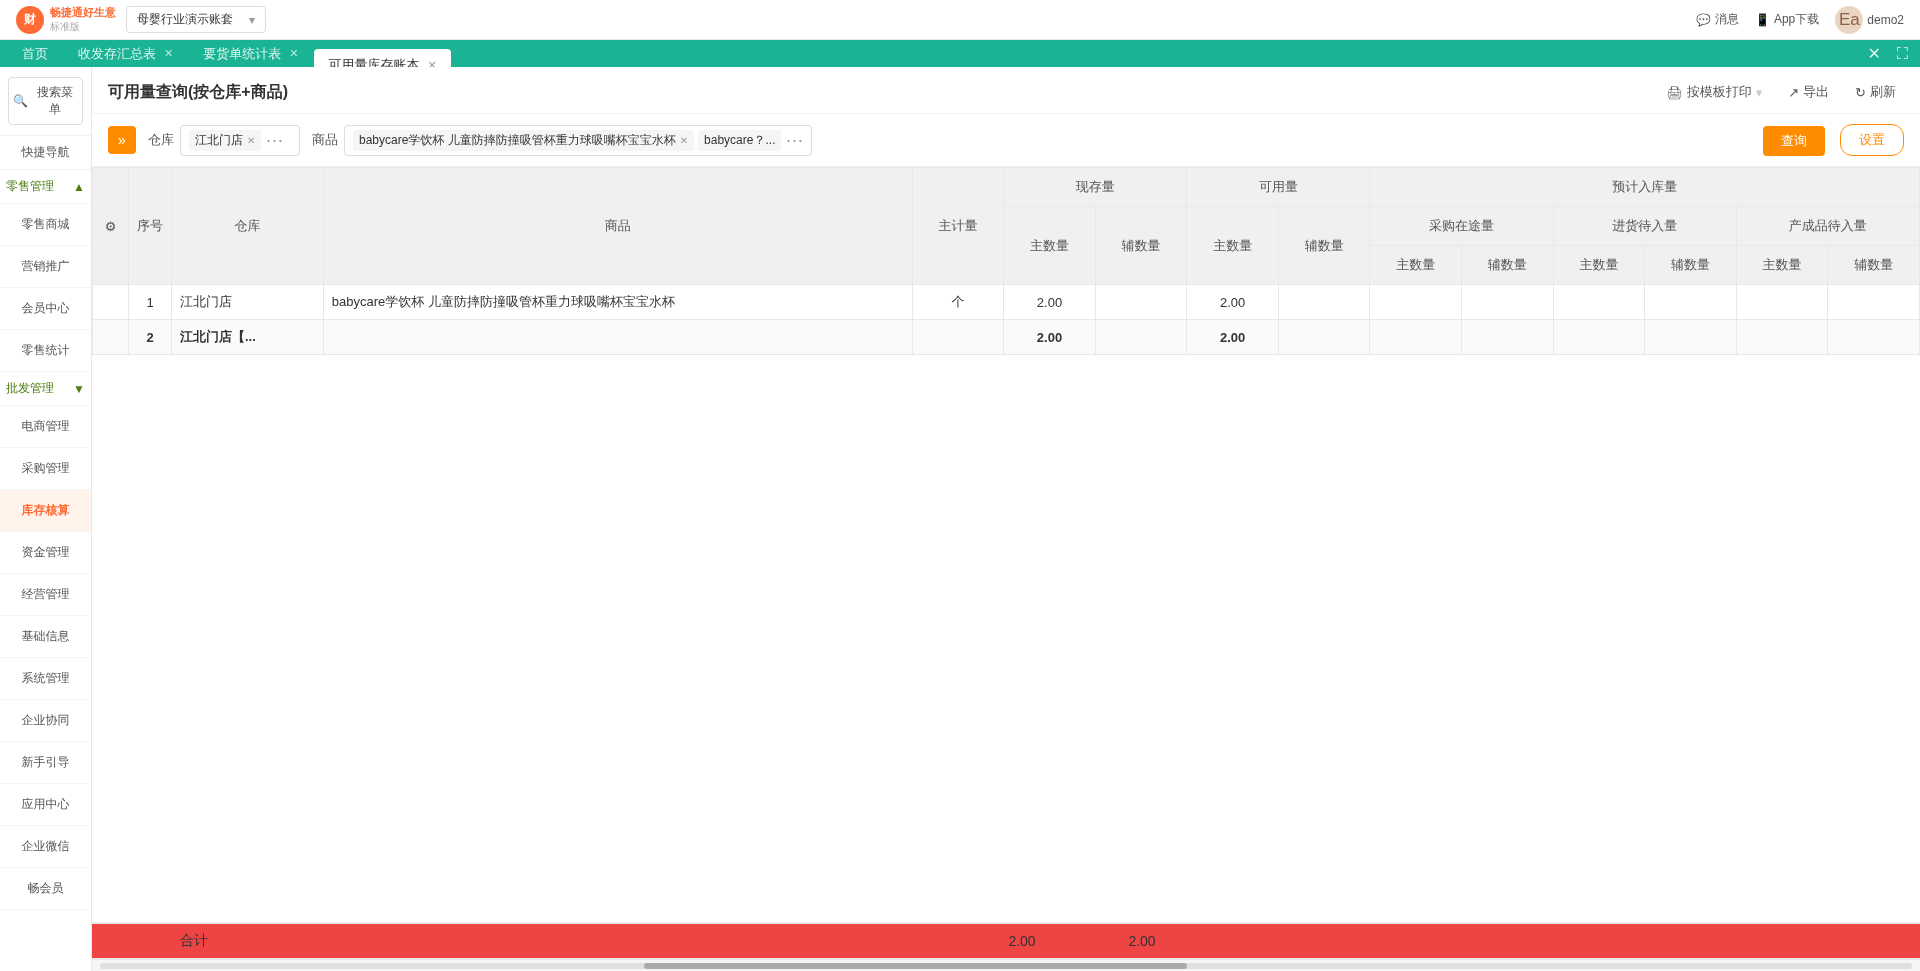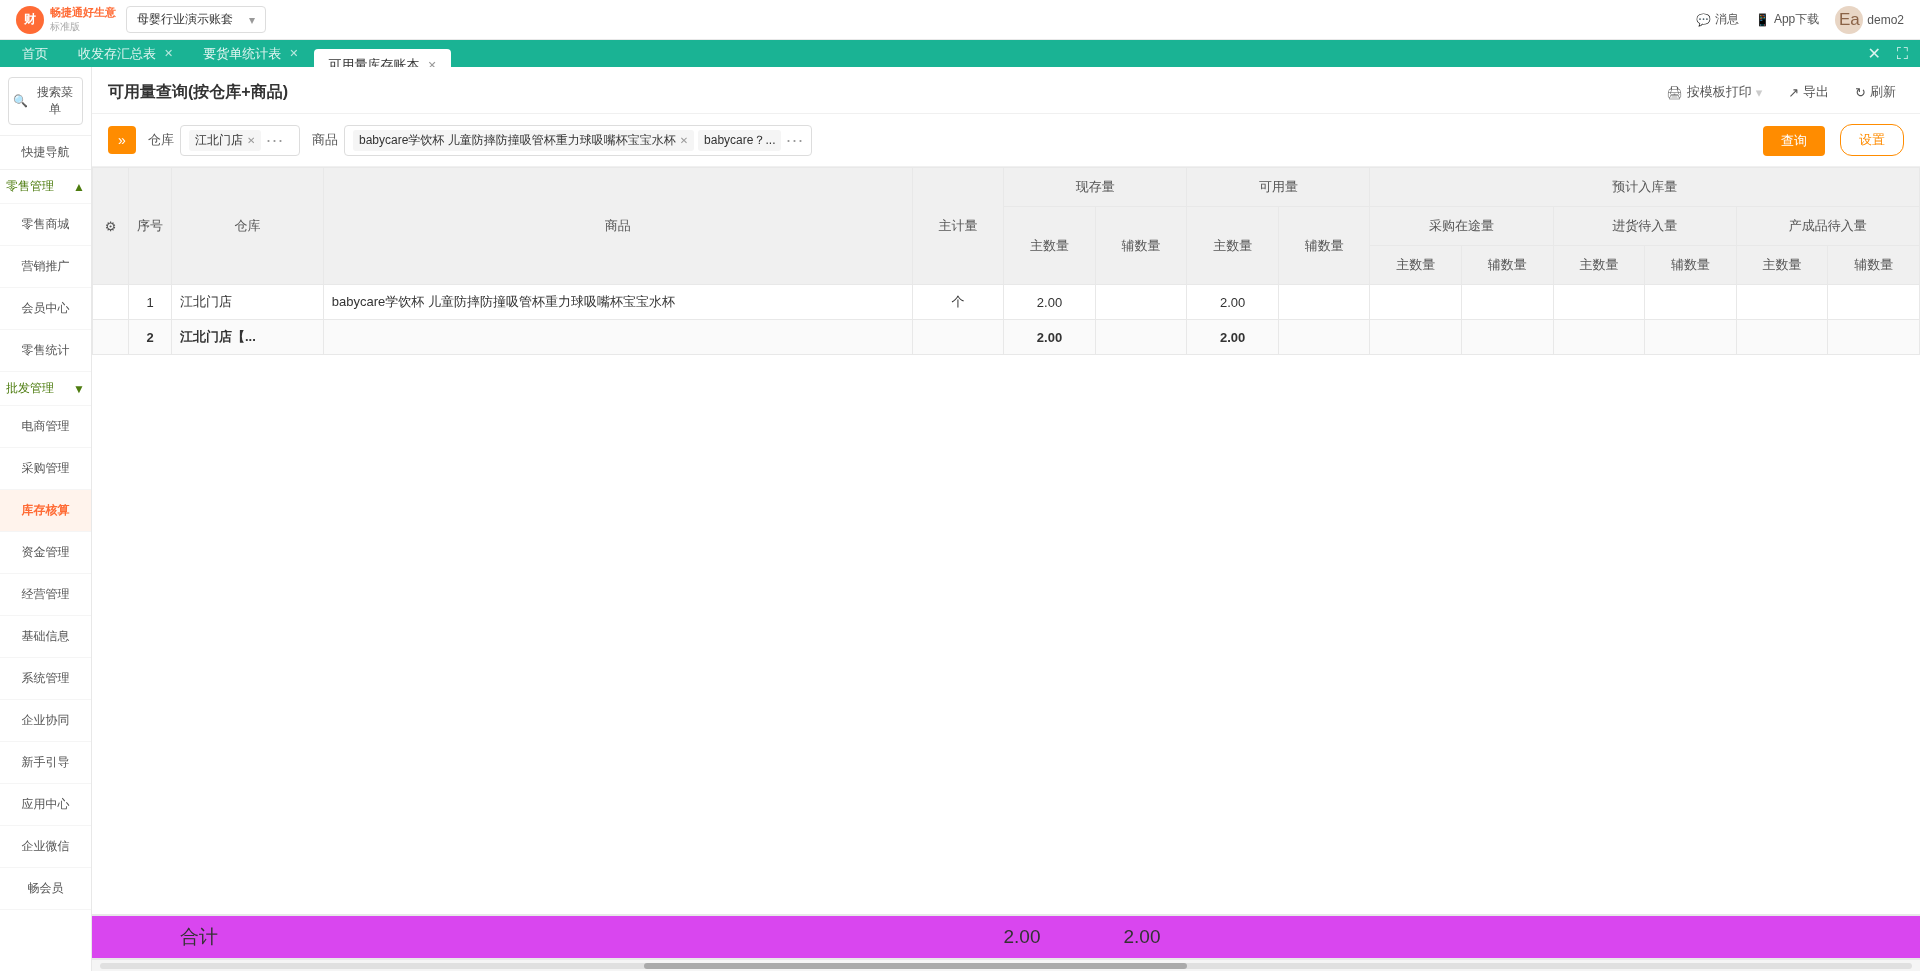--- a/index.html
+++ b/index.html
@@ -189,26 +189,26 @@
       border: 1px solid #e8e8e8;
       color: #333;
     }
     table tbody tr:nth-child(even) { background: #fafafa; }
     .th-group { background: #f0f0f0; }
     .col-gear { width: 36px; }
     .col-idx { width: 36px; }
 
     
     .table-footer {
-      background: #d946ef;
+      background: #ef4444;
       border-top: 2px solid #e8e8e8;
       display: flex;
       align-items: center;
       padding: 8px 8px;
-      font-size: 19px;
+      font-size: 14px;
       color: #333;
       flex-shrink: 0;
       border-bottom: 1px solid #e8e8e8;
     }
 
     
     .scroll-bar-area {
       height: 12px;
       background: #f5f5f5;
       border-top: 1px solid #e8e8e8;

